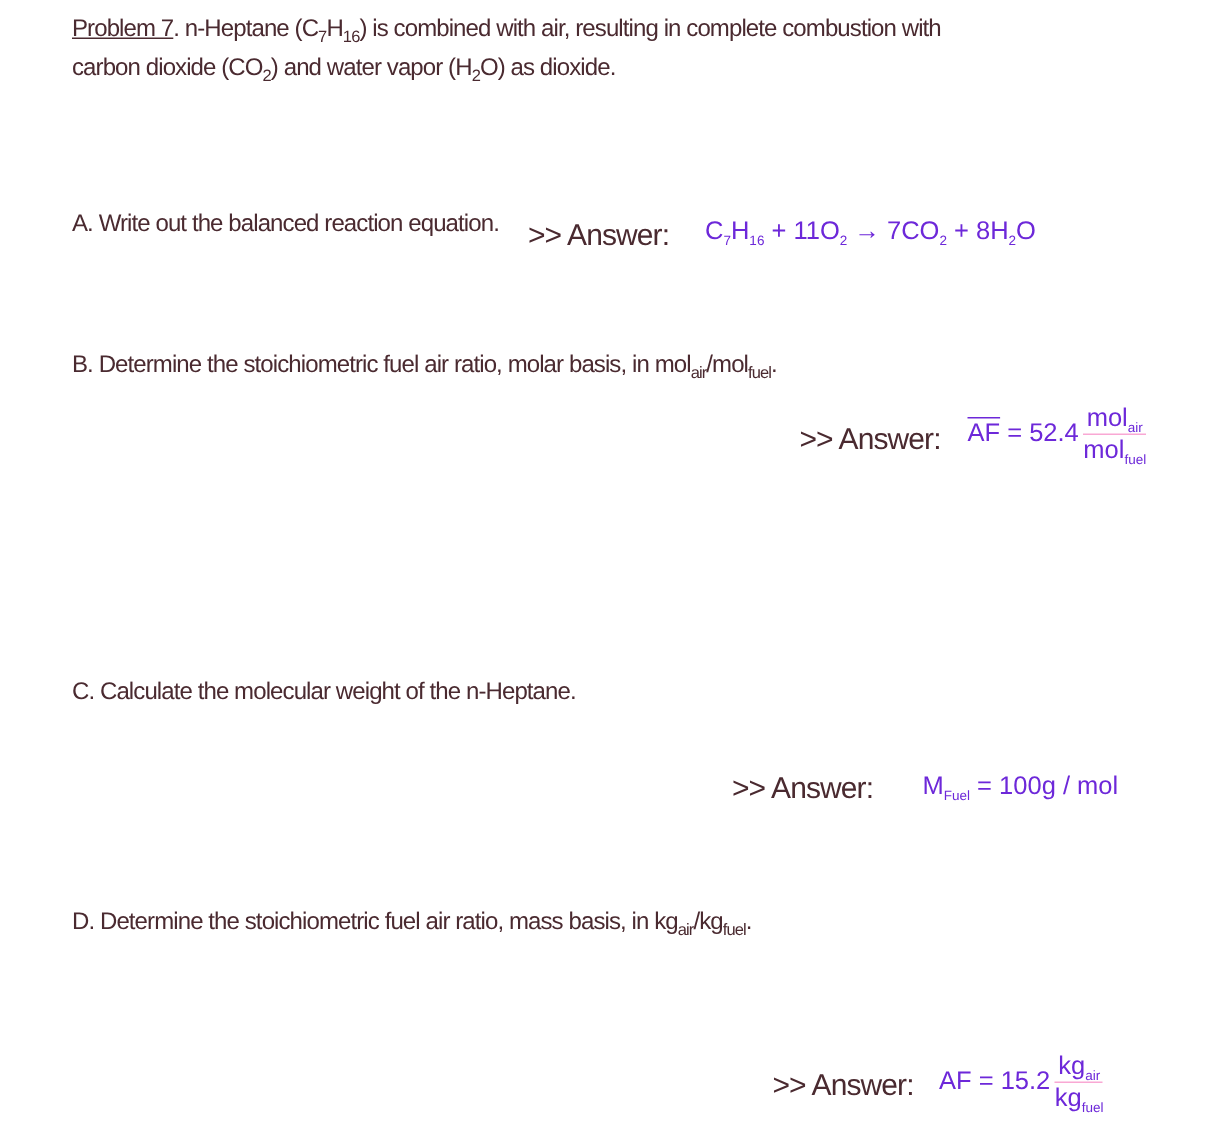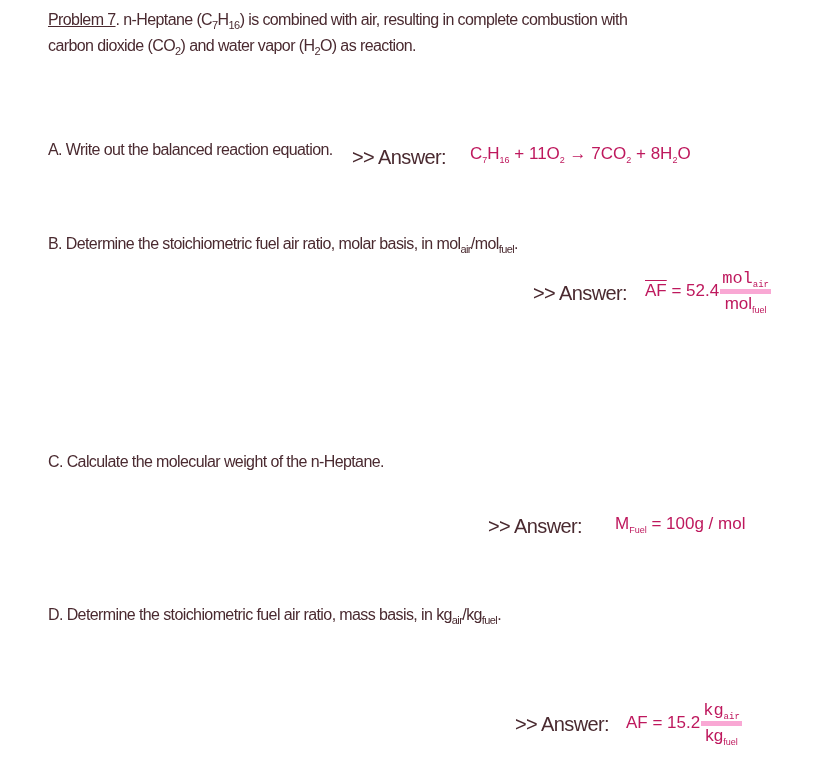--- a/index.html
+++ b/index.html
@@ -7,35 +7,35 @@
       width: 817px; height: 763px; position: relative; overflow: hidden;
       font-family: "Liberation Sans", sans-serif;
       color: #4a2a30;
       letter-spacing: -0.6px;
     }
     .abs { position: absolute; white-space: nowrap; }
     .txt { font-size: 16px; line-height: 24px; }
     .u { text-decoration: underline; }
     sub.s { font-size: 11px; vertical-align: -4px; line-height: 0; }
     .ans { font-size: 20px; color: #4a2a30; }
-    .eq { font-family: "Liberation Sans", sans-serif; color: #be185d; font-size: 17px; letter-spacing: 0; }
+    .eq { font-family: "Liberation Sans", sans-serif; color: #6d28d9; font-size: 17px; letter-spacing: 0; }
     .eq sub { font-size: 9px; vertical-align: -4px; line-height: 0; }
     .frac { display: inline-flex; flex-direction: column; align-items: center; vertical-align: middle; margin-left: 1px; }
-    .frac .num { border-bottom: 5px solid #f9a8d4; padding: 0 2px 1px 2px; line-height: 18px; font-family: Liberation Mono, monospace; }
+    .frac .num { border-bottom: 1px solid #f9a8d4; padding: 0 2px 1px 2px; line-height: 18px; }
     .frac .den { padding: 1px 2px 0 2px; line-height: 18px; }
     .overline { text-decoration: overline; }
   </style>
 </head>
 <body>
 
 <div class="abs txt" style="left:48px; top:8px;">
   <span class="u">Problem 7</span><span>. n-Heptane (C</span><sub class="s">7</sub><span>H</span><sub class="s">16</sub><span>) is combined with air, resulting in complete combustion with</span>
 </div>
 <div class="abs txt" style="left:48px; top:34px;">
-  <span>carbon dioxide (CO</span><sub class="s">2</sub><span>) and water vapor (H</span><sub class="s">2</sub><span>O) as reaction.</span>
+  <span>carbon dioxide (CO</span><sub class="s">2</sub><span>) and water vapor (H</span><sub class="s">2</sub><span>O) as dioxide.</span>
 </div>
 
 <div class="abs txt" style="left:48px; top:98px;margin-top:40px;">A. Write out the balanced reaction equation.</div>
 <div class="abs ans" style="left:352px; top:146px;">&gt;&gt; Answer:</div>
 <div class="abs eq" style="left:470px; top:144px;">
   <span>C</span><sub>7</sub><span>H</span><sub>16</sub><span> + 11O</span><sub>2</sub><span> → 7CO</span><sub>2</sub><span> + 8H</span><sub>2</sub><span>O</span>
 </div>
 
 <div class="abs txt" style="left:48px; top:232px;">
   <span>B. Determine the stoichiometric fuel air ratio, molar basis, in mol</span><sub class="s">air</sub><span>/mol</span><sub class="s">fuel</sub><span>.</span>

